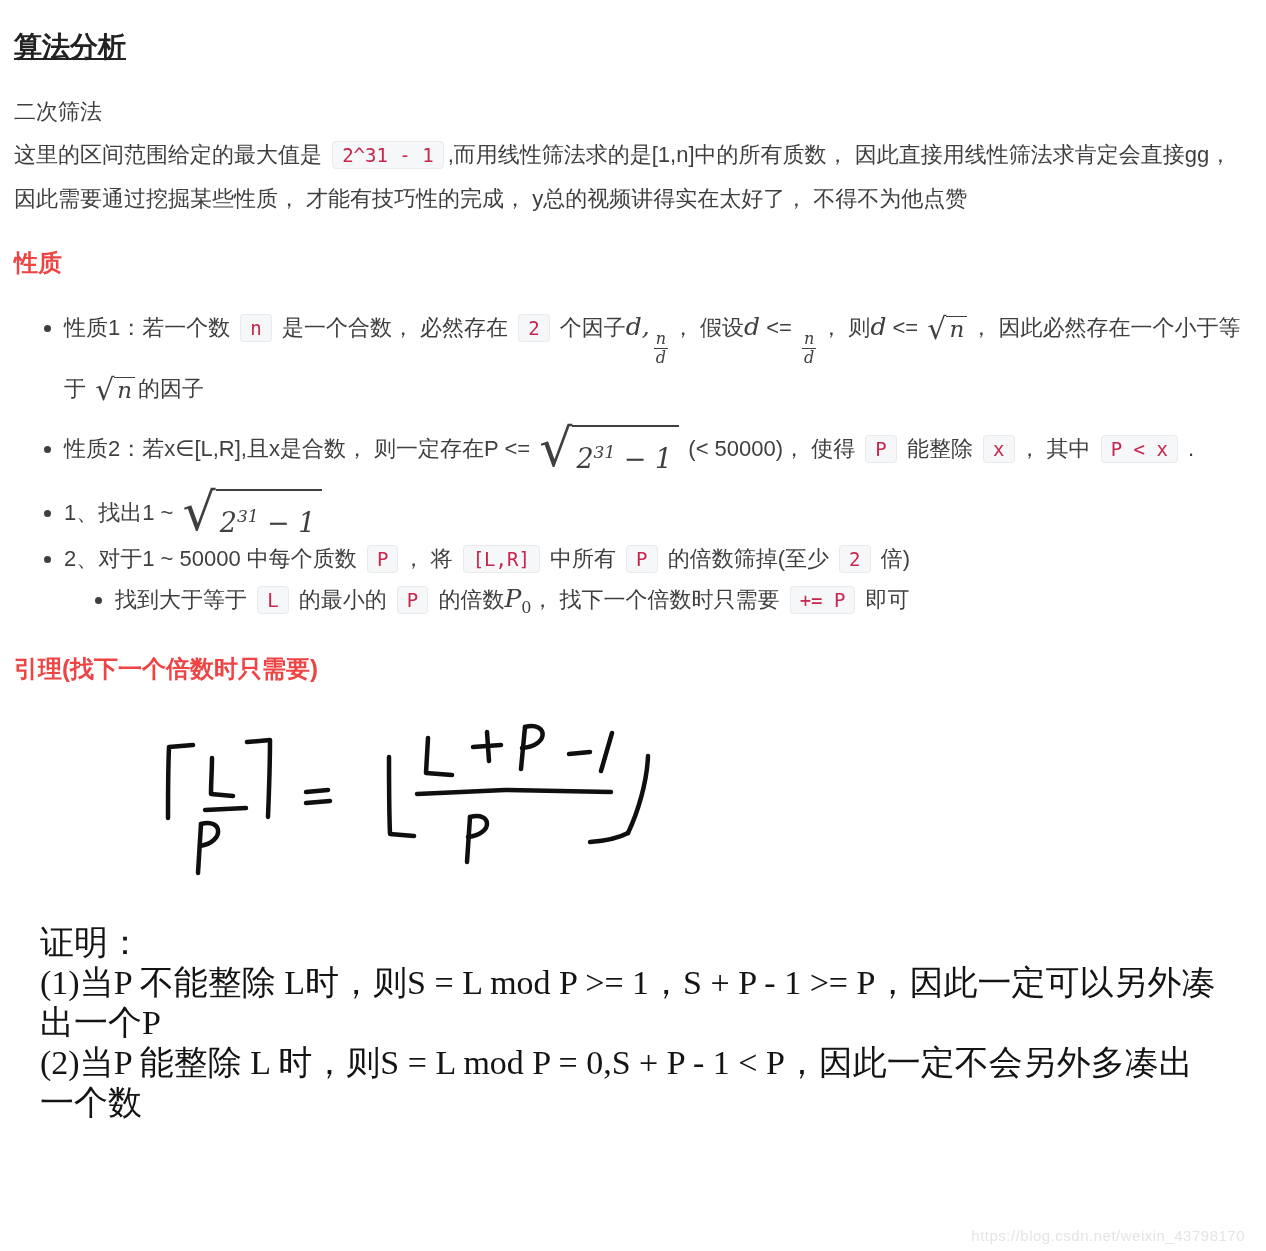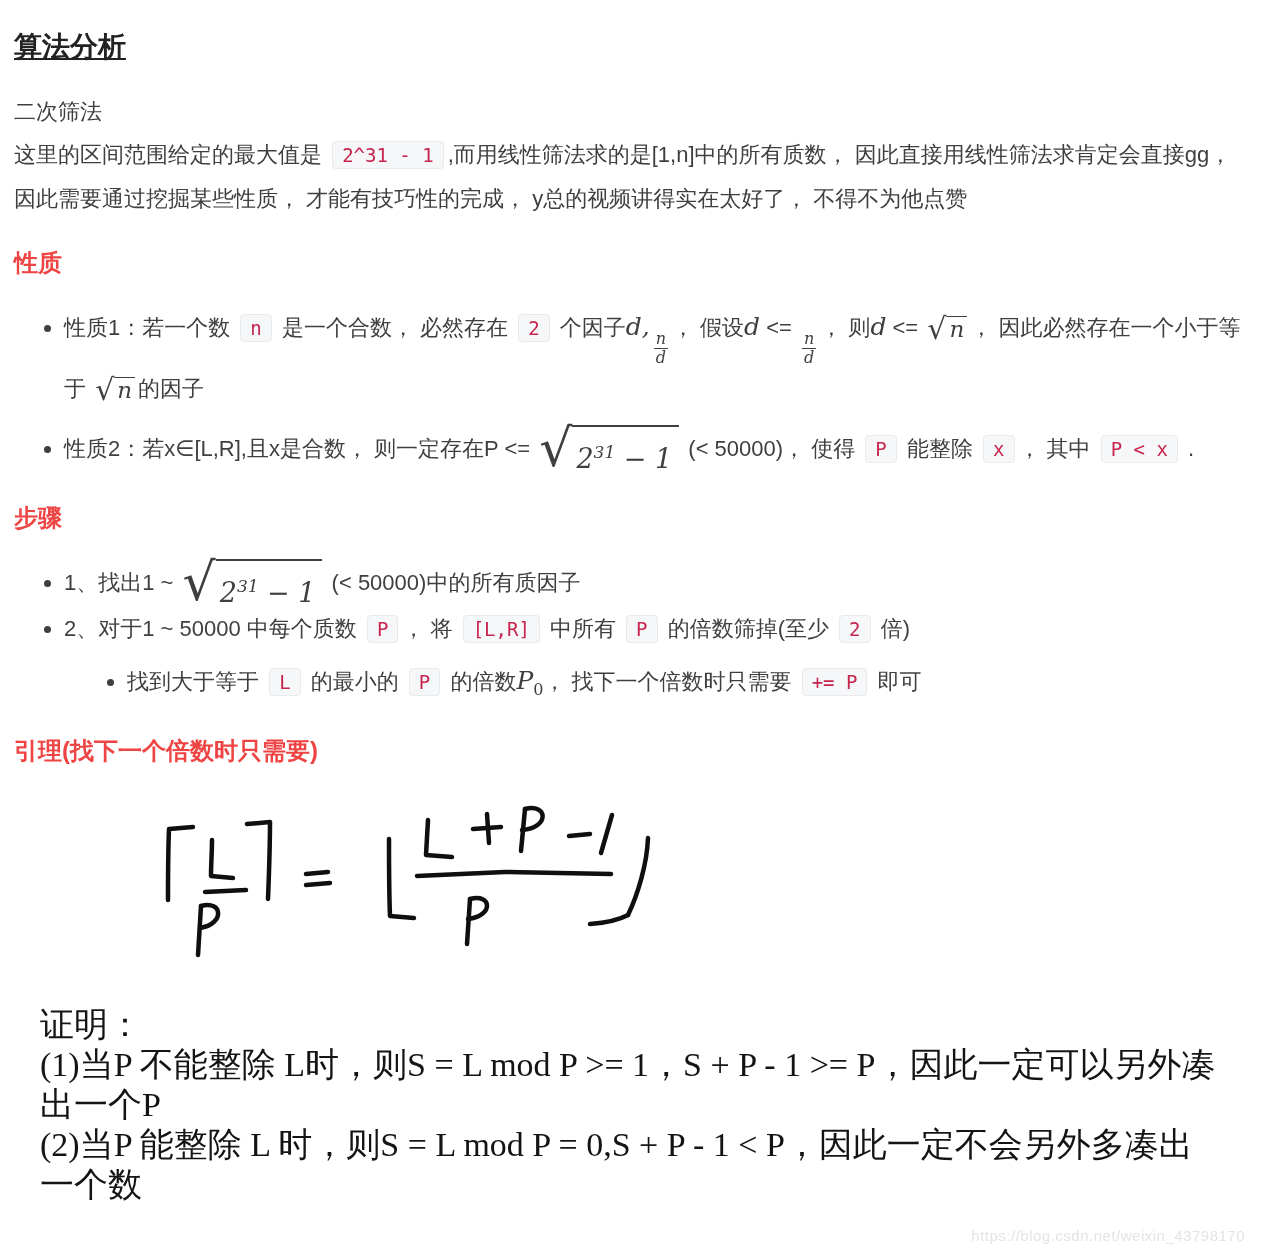--- a/index.html
+++ b/index.html
@@ -19,21 +19,21 @@
   .para { font-size: 22px; line-height: 43px; color: #3f3f3f; }
 
   h2.sec-heading {
     font-size: 24px; line-height: 30px; font-weight: bold;
     color: #ef4444; margin: 28px 0 26px 0;
   }
 
   ul { margin: 0; padding-left: 50px; list-style: disc; }
   ul.props > li { font-size: 22px; line-height: 45px; margin-bottom: 14px; color: #3f3f3f; }
   ul.steps > li { font-size: 22px; line-height: 36px; margin-bottom: 2px; color: #3f3f3f; }
-  ul.steps ul { padding-left: 47px; list-style: disc; margin: 16px; }
+  ul.steps ul { padding-left: 47px; list-style: disc; margin: 4px; }
   ul.steps ul > li { font-size: 22px; line-height: 36px; }
 
   code.chip {
     font-family: "DejaVu Sans Mono", "Liberation Mono", monospace;
     font-size: 19px; color: #c7254e;
     background: #f6f7f8; border: 1px solid #e9eaec; border-radius: 4px;
     padding: 2px 9px; margin: 0 4px; white-space: pre;
   }
 
   
@@ -98,27 +98,26 @@
           <span class="sign">√</span>
           <span class="rad">n</span>
         </span><span>的因子</span></li>
 
     <li><span>性质2：若x∈[L,R],且x是合数， 则一定存在P &lt;= </span><span class="sqrt sqrt-big">
           <span class="sign">√</span>
           <span class="rad"><span>2</span><sup>31</sup><span> − 1</span></span>
         </span><span> (&lt; 50000)， 使得 </span><code class="chip">P</code><span> 能整除 </span><code class="chip">x</code><span>， 其中 </span><code class="chip">P &lt; x</code><span> .</span></li>
   </ul>
 
-  <h2 class="sec-heading">步骤</h2>
 
   <ul class="steps">
     <li><span>1、找出1 ~ </span><span class="sqrt sqrt-big">
           <span class="sign">√</span>
           <span class="rad"><span>2</span><sup>31</sup><span> − 1</span></span>
-        </span><span> (&lt; 50000)中的所有质因子</span></li>
+        </span></li>
 
     <li><span>2、对于1 ~ 50000 中每个质数 </span><code class="chip">P</code><span>， 将 </span><code class="chip">[L,R]</code><span> 中所有 </span><code class="chip">P</code><span> 的倍数筛掉(至少 </span><code class="chip">2</code><span> 倍)</span>
       <ul>
         <li><span>找到大于等于 </span><code class="chip">L</code><span> 的最小的 </span><code class="chip">P</code><span> 的倍数</span><span class="mi">P</span><span class="msub">0</span><span>， 找下一个倍数时只需要 </span><code class="chip">+= P</code><span> 即可</span></li>
       </ul>
     </li>
   </ul>
 
   <h2 class="sec-heading">引理(找下一个倍数时只需要)</h2>
 

